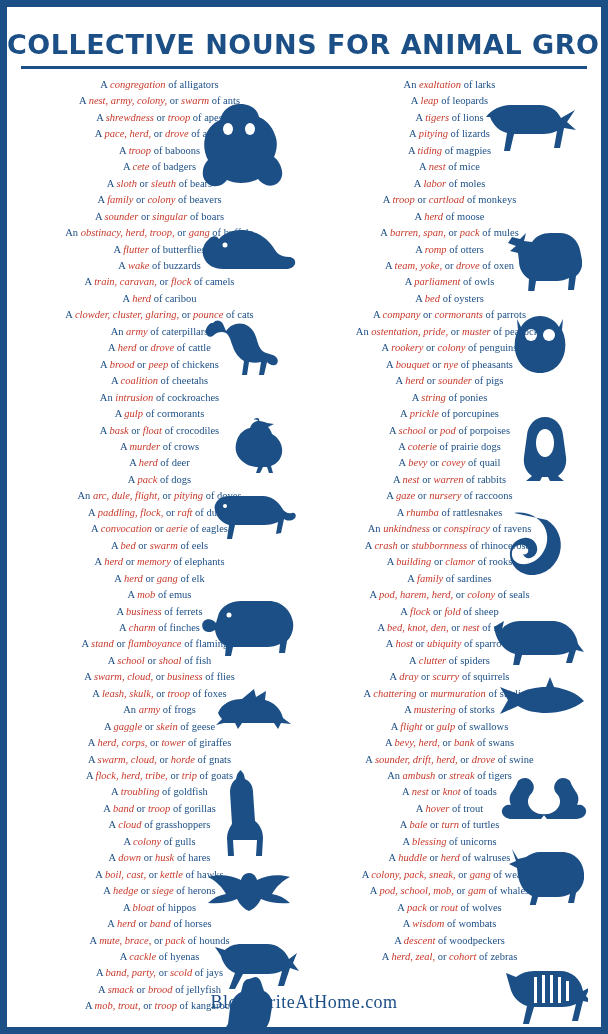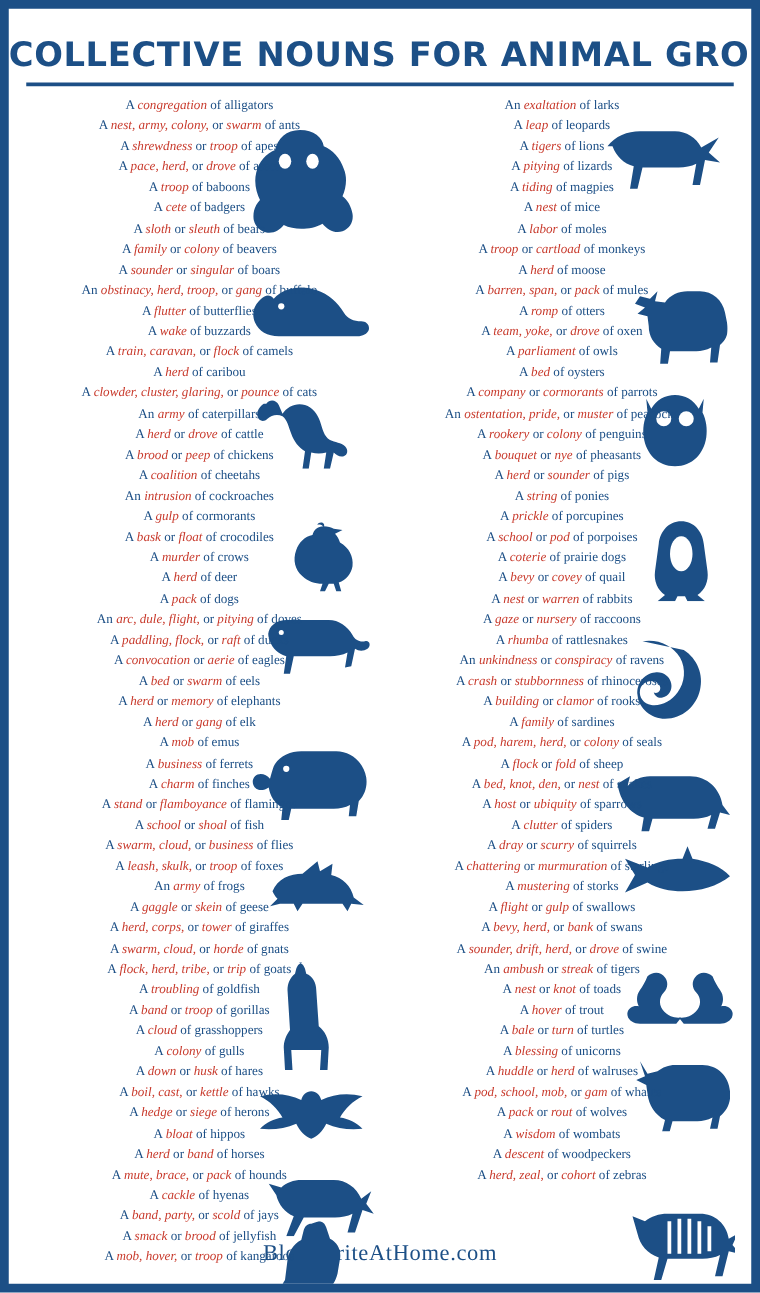--- a/index.html
+++ b/index.html
@@ -210,21 +210,21 @@
             <li>A <i>colony</i> of gulls</li>
             <li>A <i>down</i> or <i>husk</i> of hares</li>
             <li>A <i>boil, cast,</i> or <i>kettle</i> of hawks</li>
             <li>A <i>hedge</i> or <i>siege</i> of herons</li>
             <li>A <i>bloat</i> of hippos</li>
             <li>A <i>herd</i> or <i>band</i> of horses</li>
             <li>A <i>mute, brace,</i> or <i>pack</i> of hounds</li>
             <li>A <i>cackle</i> of hyenas</li>
             <li>A <i>band, party,</i> or <i>scold</i> of jays</li>
             <li>A <i>smack</i> or <i>brood</i> of jellyfish</li>
-            <li>A <i>mob, hover,</i> or <i>troop</i> of kangaroos</li>
+            <li>A <i>mob, trout,</i> or <i>troop</i> of kangaroos</li>
           </ul>
       </div>
 
       <div class="col right">
         <div class="art">
 
           <svg style="left:178px; top:22px;" width="96" height="56" viewBox="0 0 96 56">
             <path class="sil" d="M4 18c6-8 16-12 26-12h28c9 0 17 5 21 13l14-8-8 12 9 8-12-2-4 20h-6l3-17c-4 2-9 3-14 3H32l-4 17h-6l3-18c-8-2-14-8-17-16z"></path>
           </svg>
 
@@ -317,20 +317,21 @@
             <li>A <i>mustering</i> of storks</li>
             <li>A <i>flight</i> or <i>gulp</i> of swallows</li>
             <li>A <i>bevy, herd,</i> or <i>bank</i> of swans</li>
             <li>A <i>sounder, drift, herd,</i> or <i>drove</i> of swine</li>
             <li>An <i>ambush</i> or <i>streak</i> of tigers</li>
             <li>A <i>nest</i> or <i>knot</i> of toads</li>
             <li>A <i>hover</i> of trout</li>
             <li>A <i>bale</i> or <i>turn</i> of turtles</li>
             <li>A <i>blessing</i> of unicorns</li>
             <li>A <i>huddle</i> or <i>herd</i> of walruses</li>
+            <li>A <i>colony, pack, sneak,</i> or <i>gang</i> of weasels</li>
             <li>A <i>pod, school, mob,</i> or <i>gam</i> of whales</li>
             <li>A <i>pack</i> or <i>rout</i> of wolves</li>
             <li>A <i>wisdom</i> of wombats</li>
             <li>A <i>descent</i> of woodpeckers</li>
             <li>A <i>herd, zeal,</i> or <i>cohort</i> of zebras</li>
           </ul>
       </div>
 
     </div>
 

